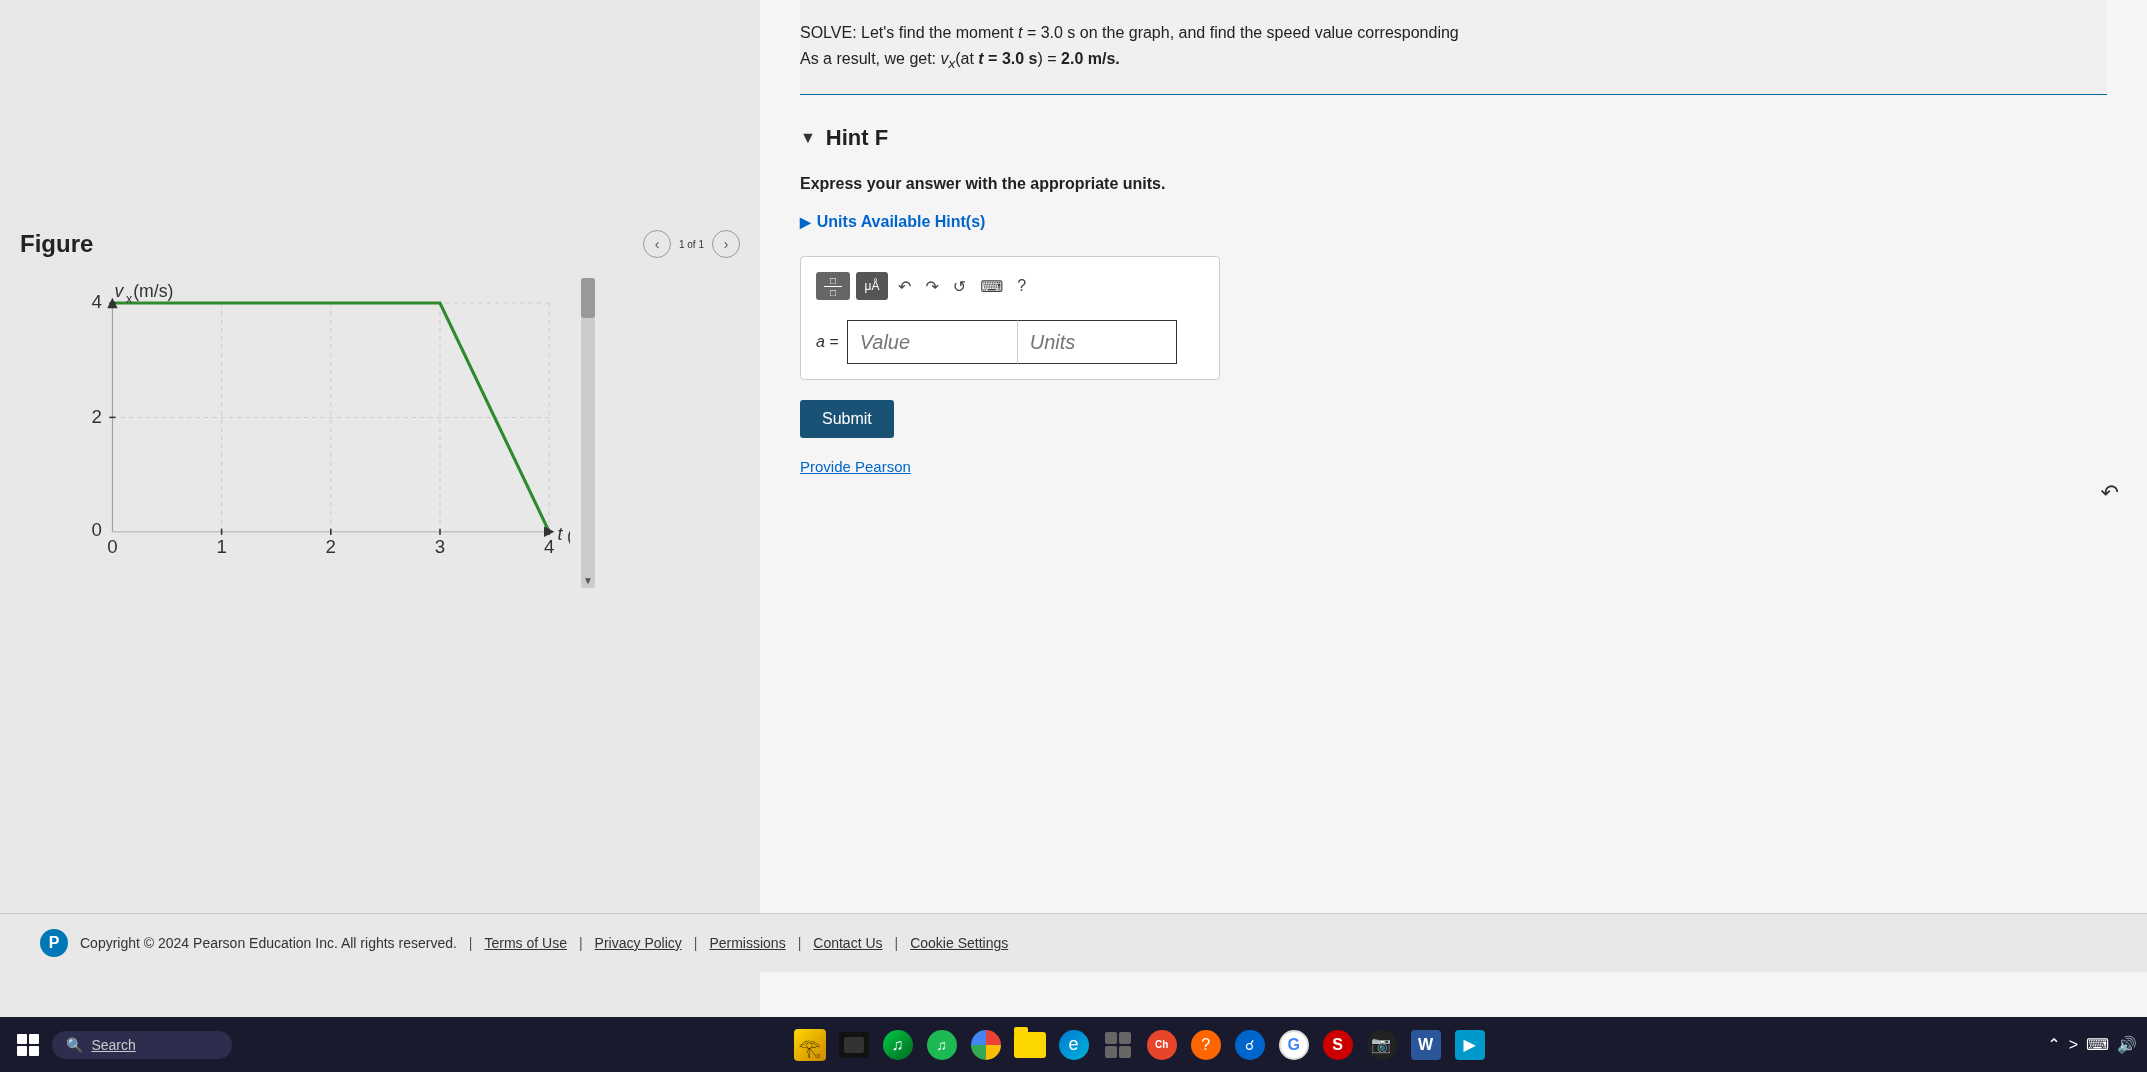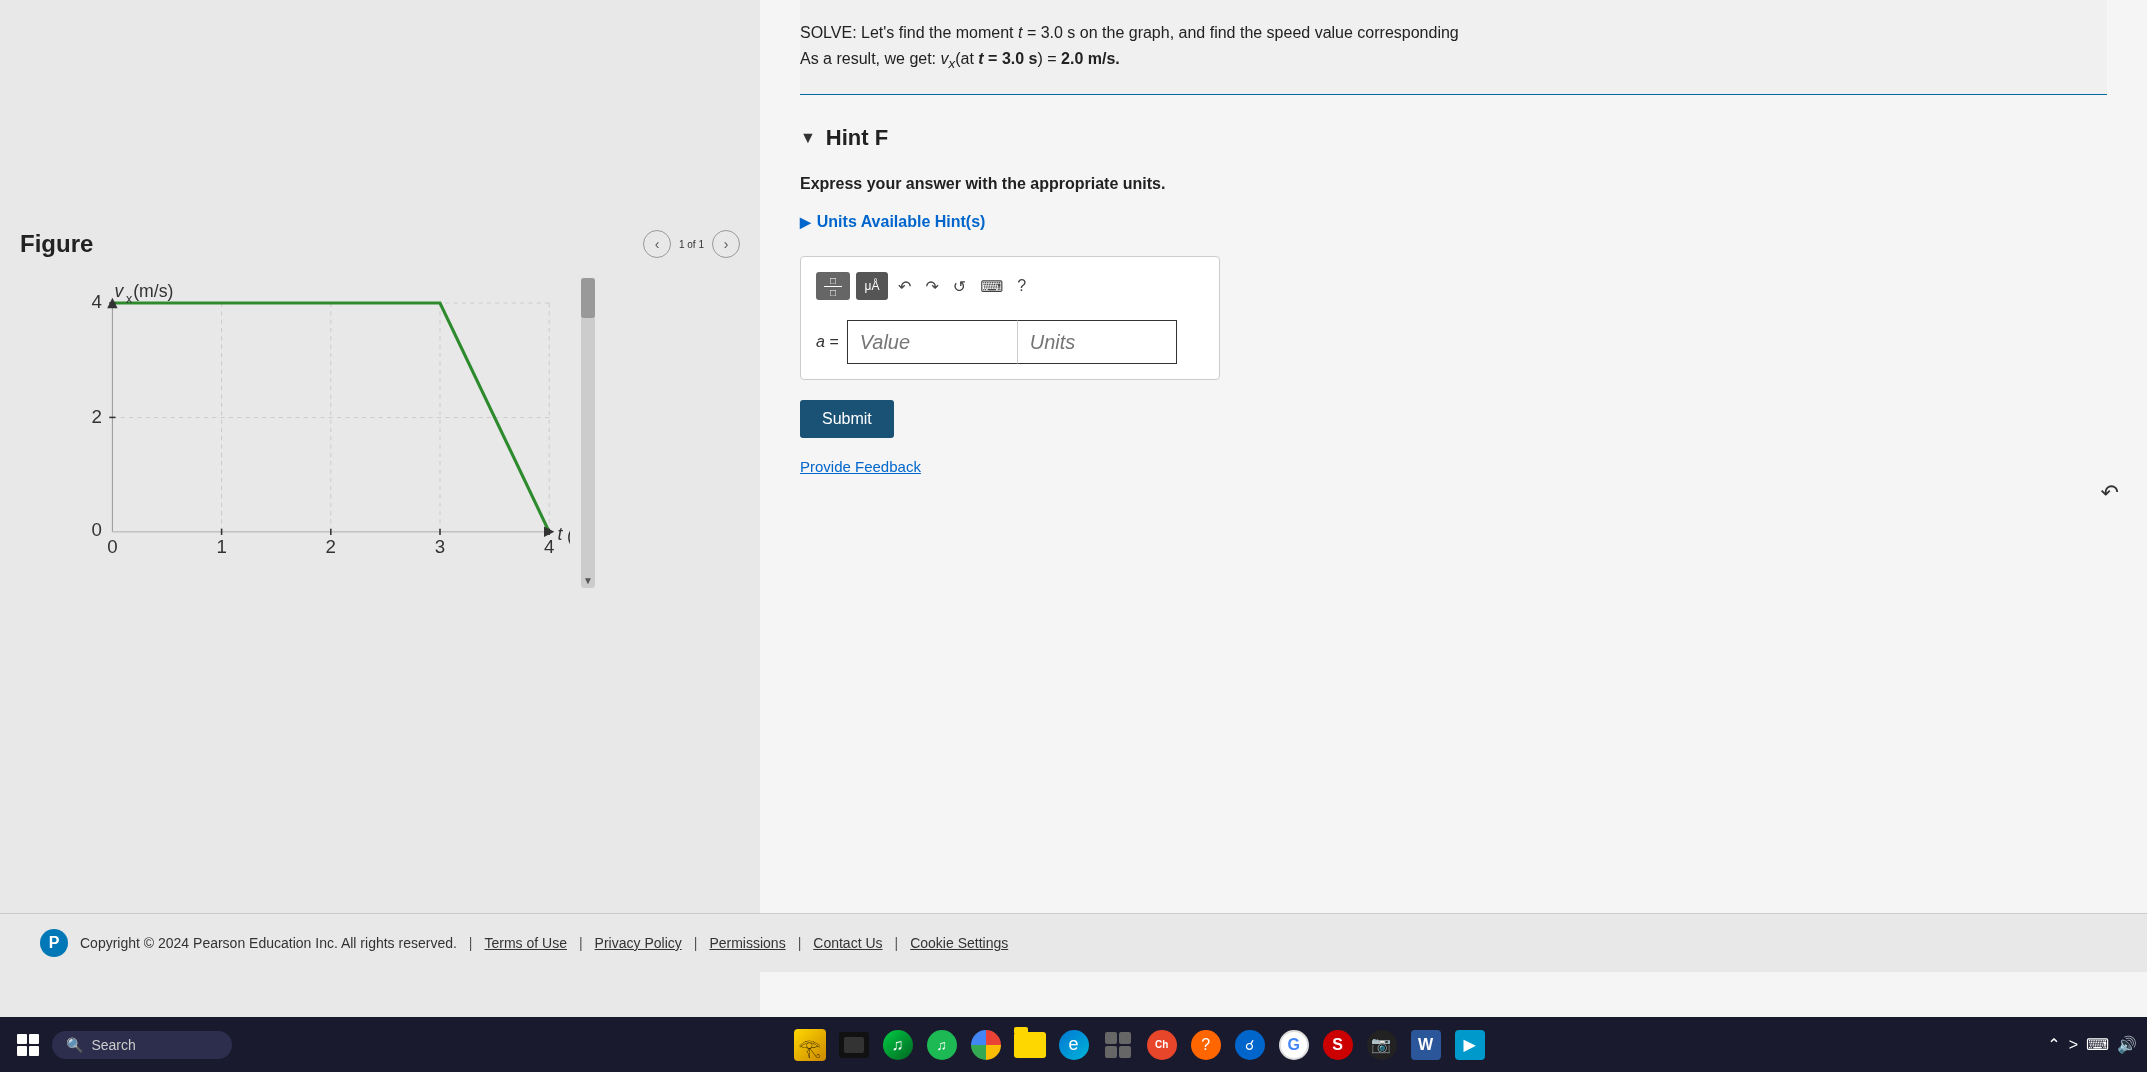--- a/index.html
+++ b/index.html
@@ -393,20 +393,21 @@
     }
 
     .taskbar-search-icon {
       color: #aaa;
       font-size: 14px;
     }
 
     .taskbar-search-text {
       color: #ccc;
       font-size: 14px;
+      text-decoration: underline;
     }
 
     .taskbar-apps {
       display: flex;
       align-items: center;
       gap: 4px;
       flex: 1;
       justify-content: center;
     }
 
@@ -556,21 +557,21 @@
         <div class="answer-row">
           <span class="answer-label">a =</span>
           <input type="text" class="answer-value-input" placeholder="Value" style="">
           <input type="text" class="answer-units-input" placeholder="Units" style="">
         </div>
       </div>
 
       <button class="submit-btn">Submit</button>
 
       <br>
-      <a class="feedback-link">Provide Feedback</a>
+      <a class="feedback-link">Provide Pearson</a>
     </div>
   </div>
 </div>
 
 <div class="footer">
   <div class="pearson-logo">
     <span>P</span>
   </div>
   <span class="footer-copyright">Copyright © 2024  Pearson Education Inc. All rights reserved.</span>
   <span class="footer-separator">|</span>

